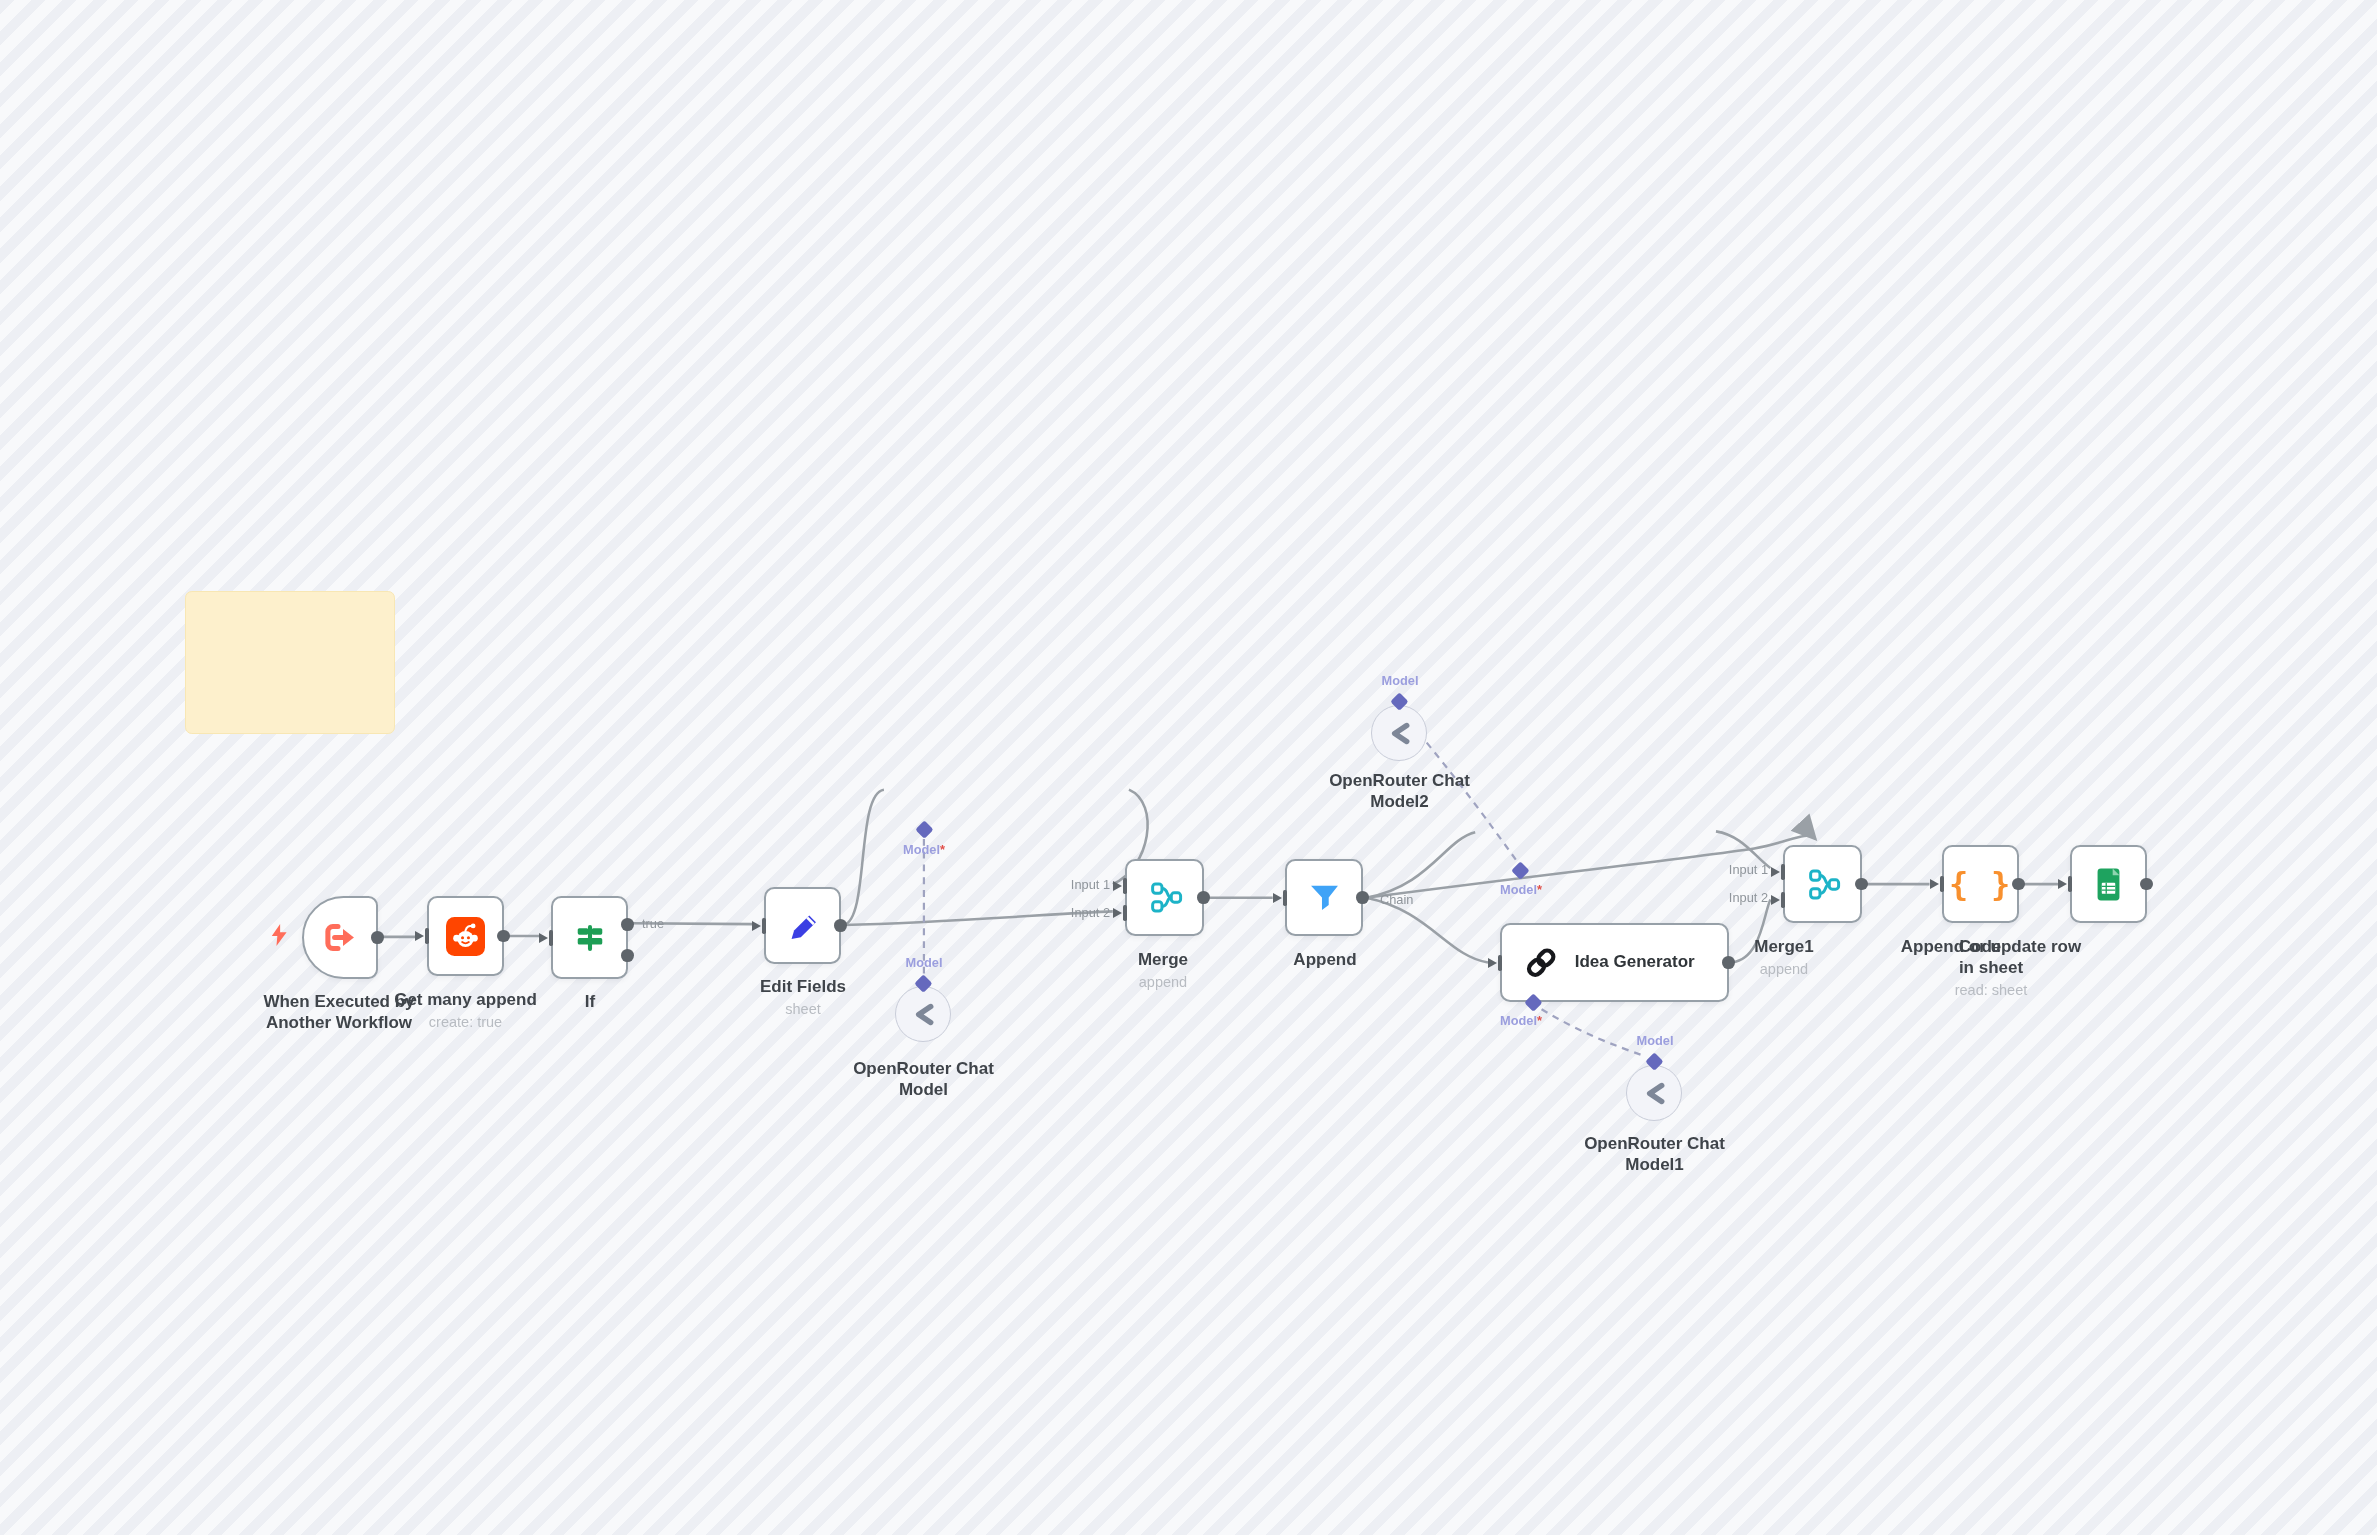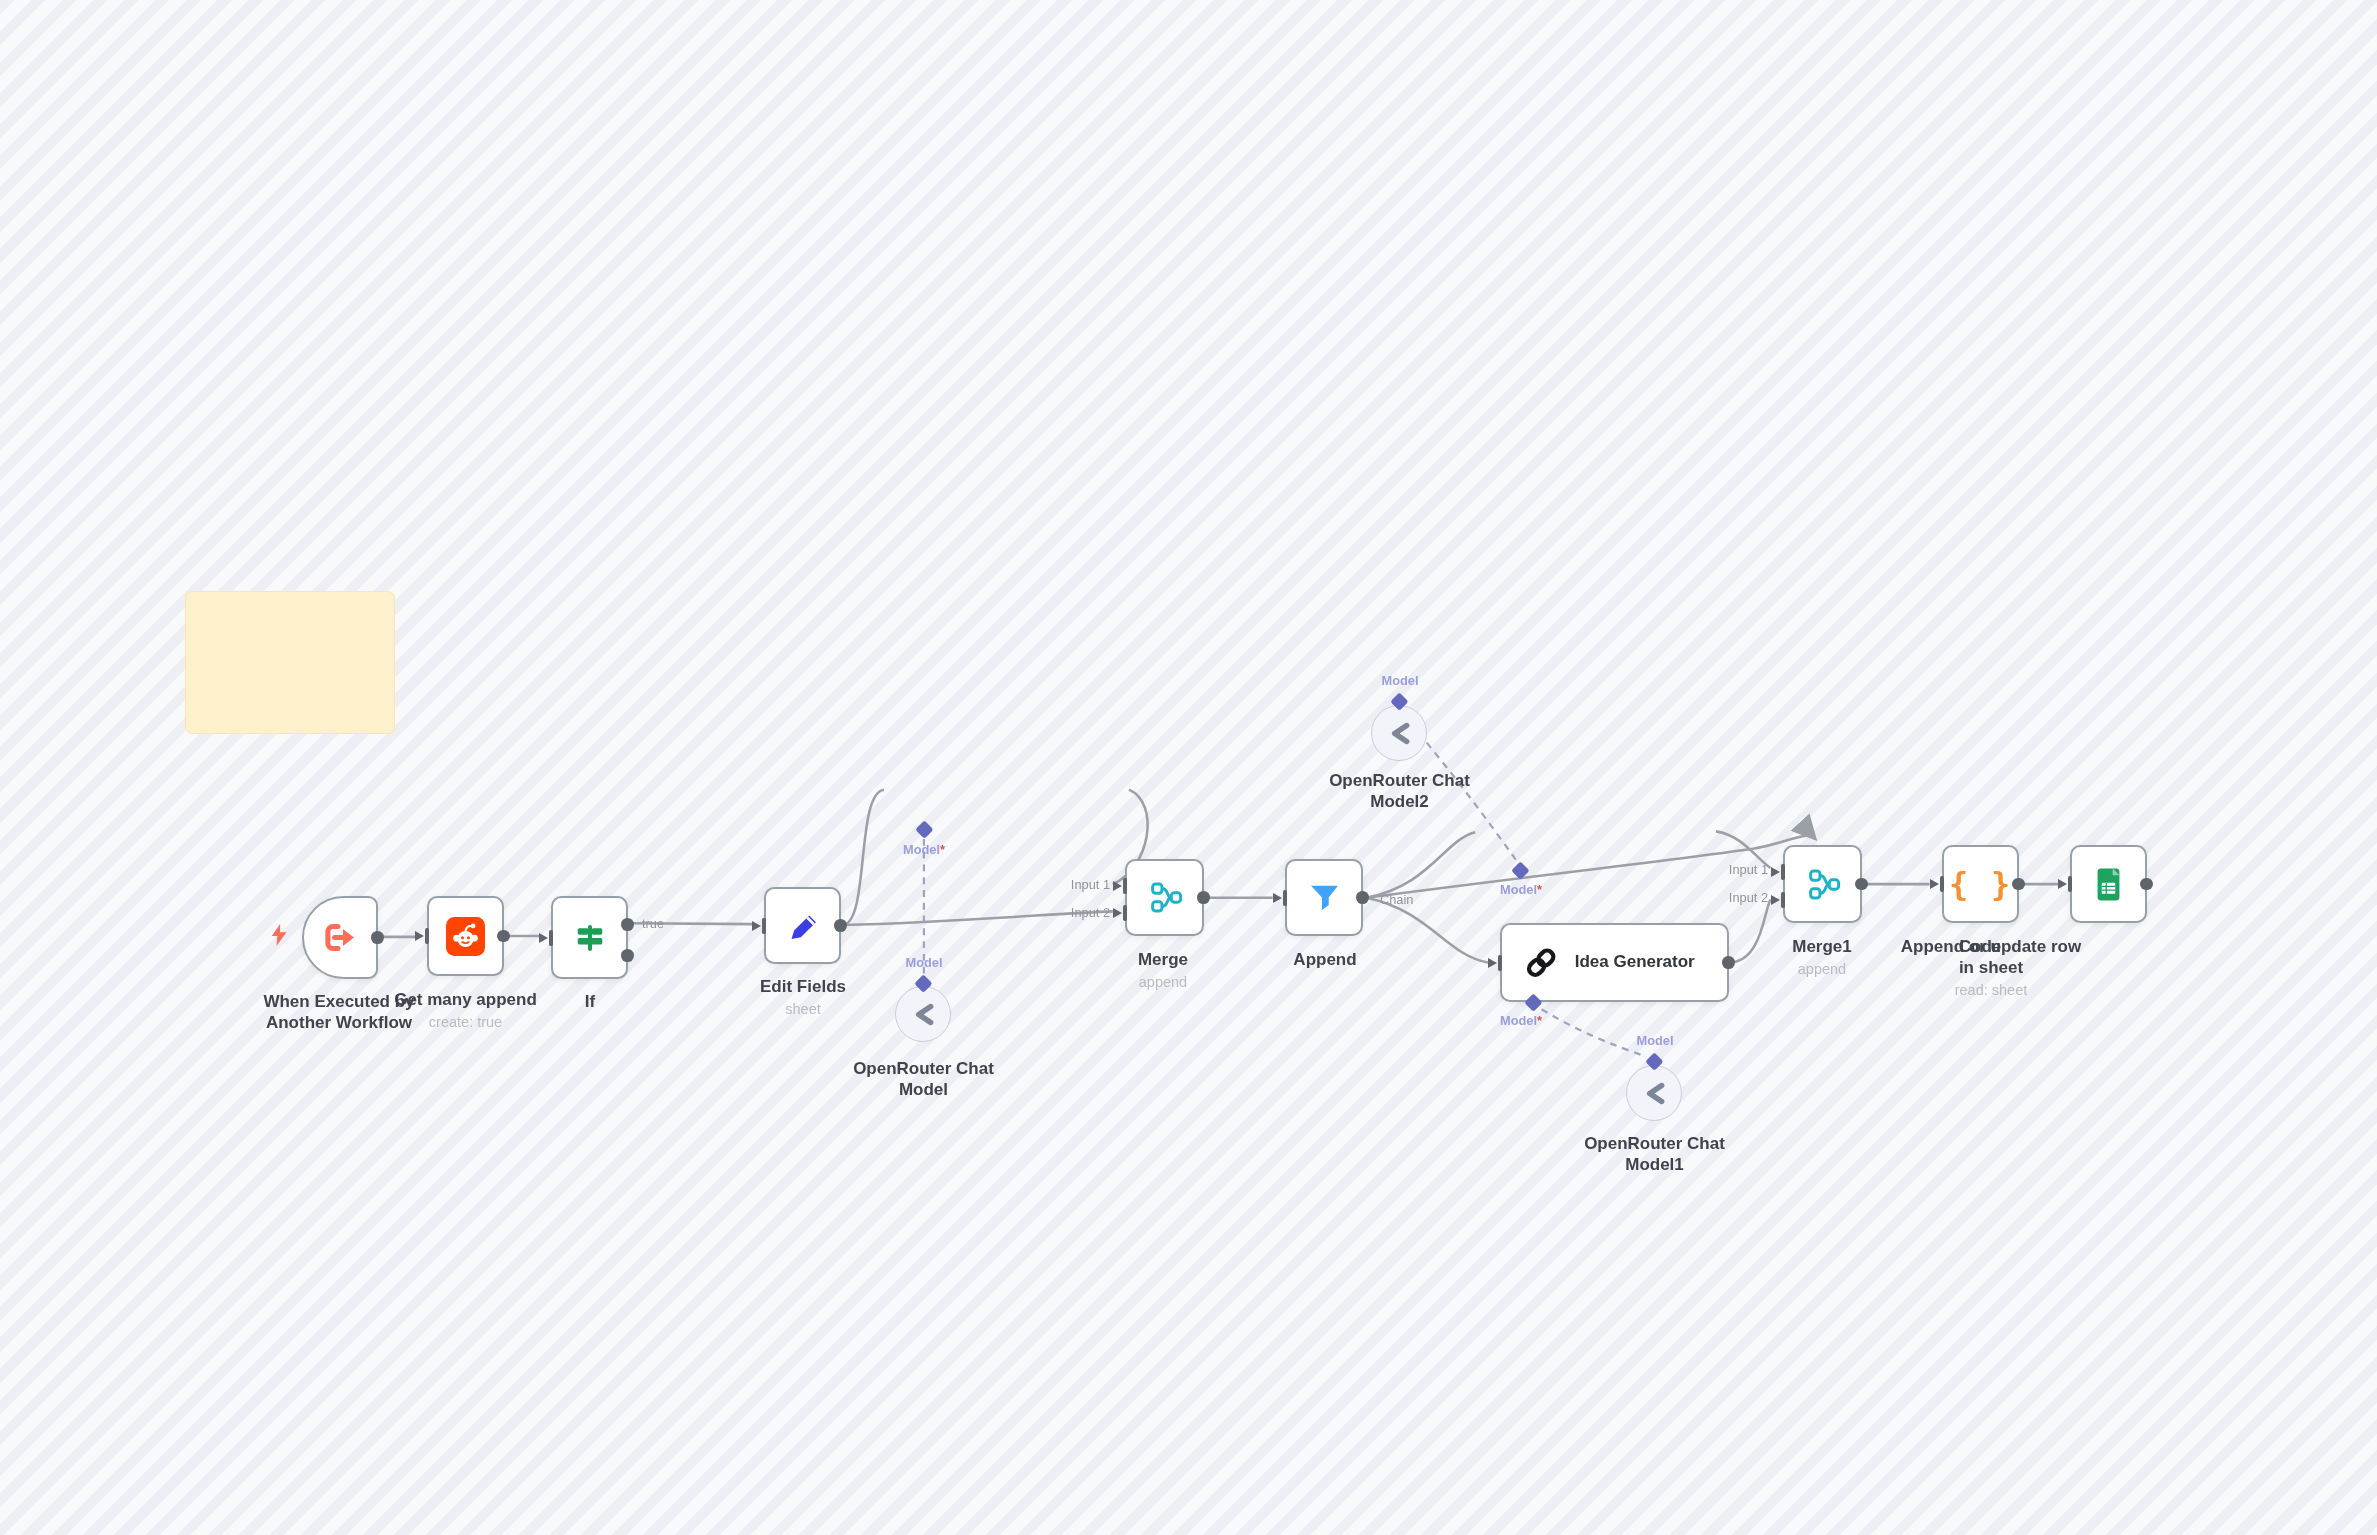--- a/index.html
+++ b/index.html
@@ -226,21 +226,21 @@
         <path d="M20 12.5 C28 12.5 25 23 31 23"></path>
         <path d="M20 33.5 C28 33.5 25 23 31 23"></path>
       </g>
     </svg>
     <span class="port-in" style="top:17px"></span>
     <span class="port-in" style="top:45px"></span>
     <span class="port-out"></span>
   </div>
   <span class="plabel" style="left:1683px;top:862px;width:85px;text-align:right">Input 1</span>
   <span class="plabel" style="left:1683px;top:890px;width:85px;text-align:right">Input 2</span>
-  <div class="nlabel" style="left:1741px;top:936px;width:162px">
+  <div class="nlabel" style="left:1703px;top:936px;width:162px">
     <span>Merge1</span>
     <div class="nsub">append</div>
   </div>
 
   <div class="node" style="left:1942px;top:845px;width:77px;height:78px">
     <span class="code-glyph">{ }</span>
     <span class="port-in"></span>
     <span class="port-out"></span>
   </div>
   <div class="nlabel" style="left:1899px;top:936px;width:162px">

